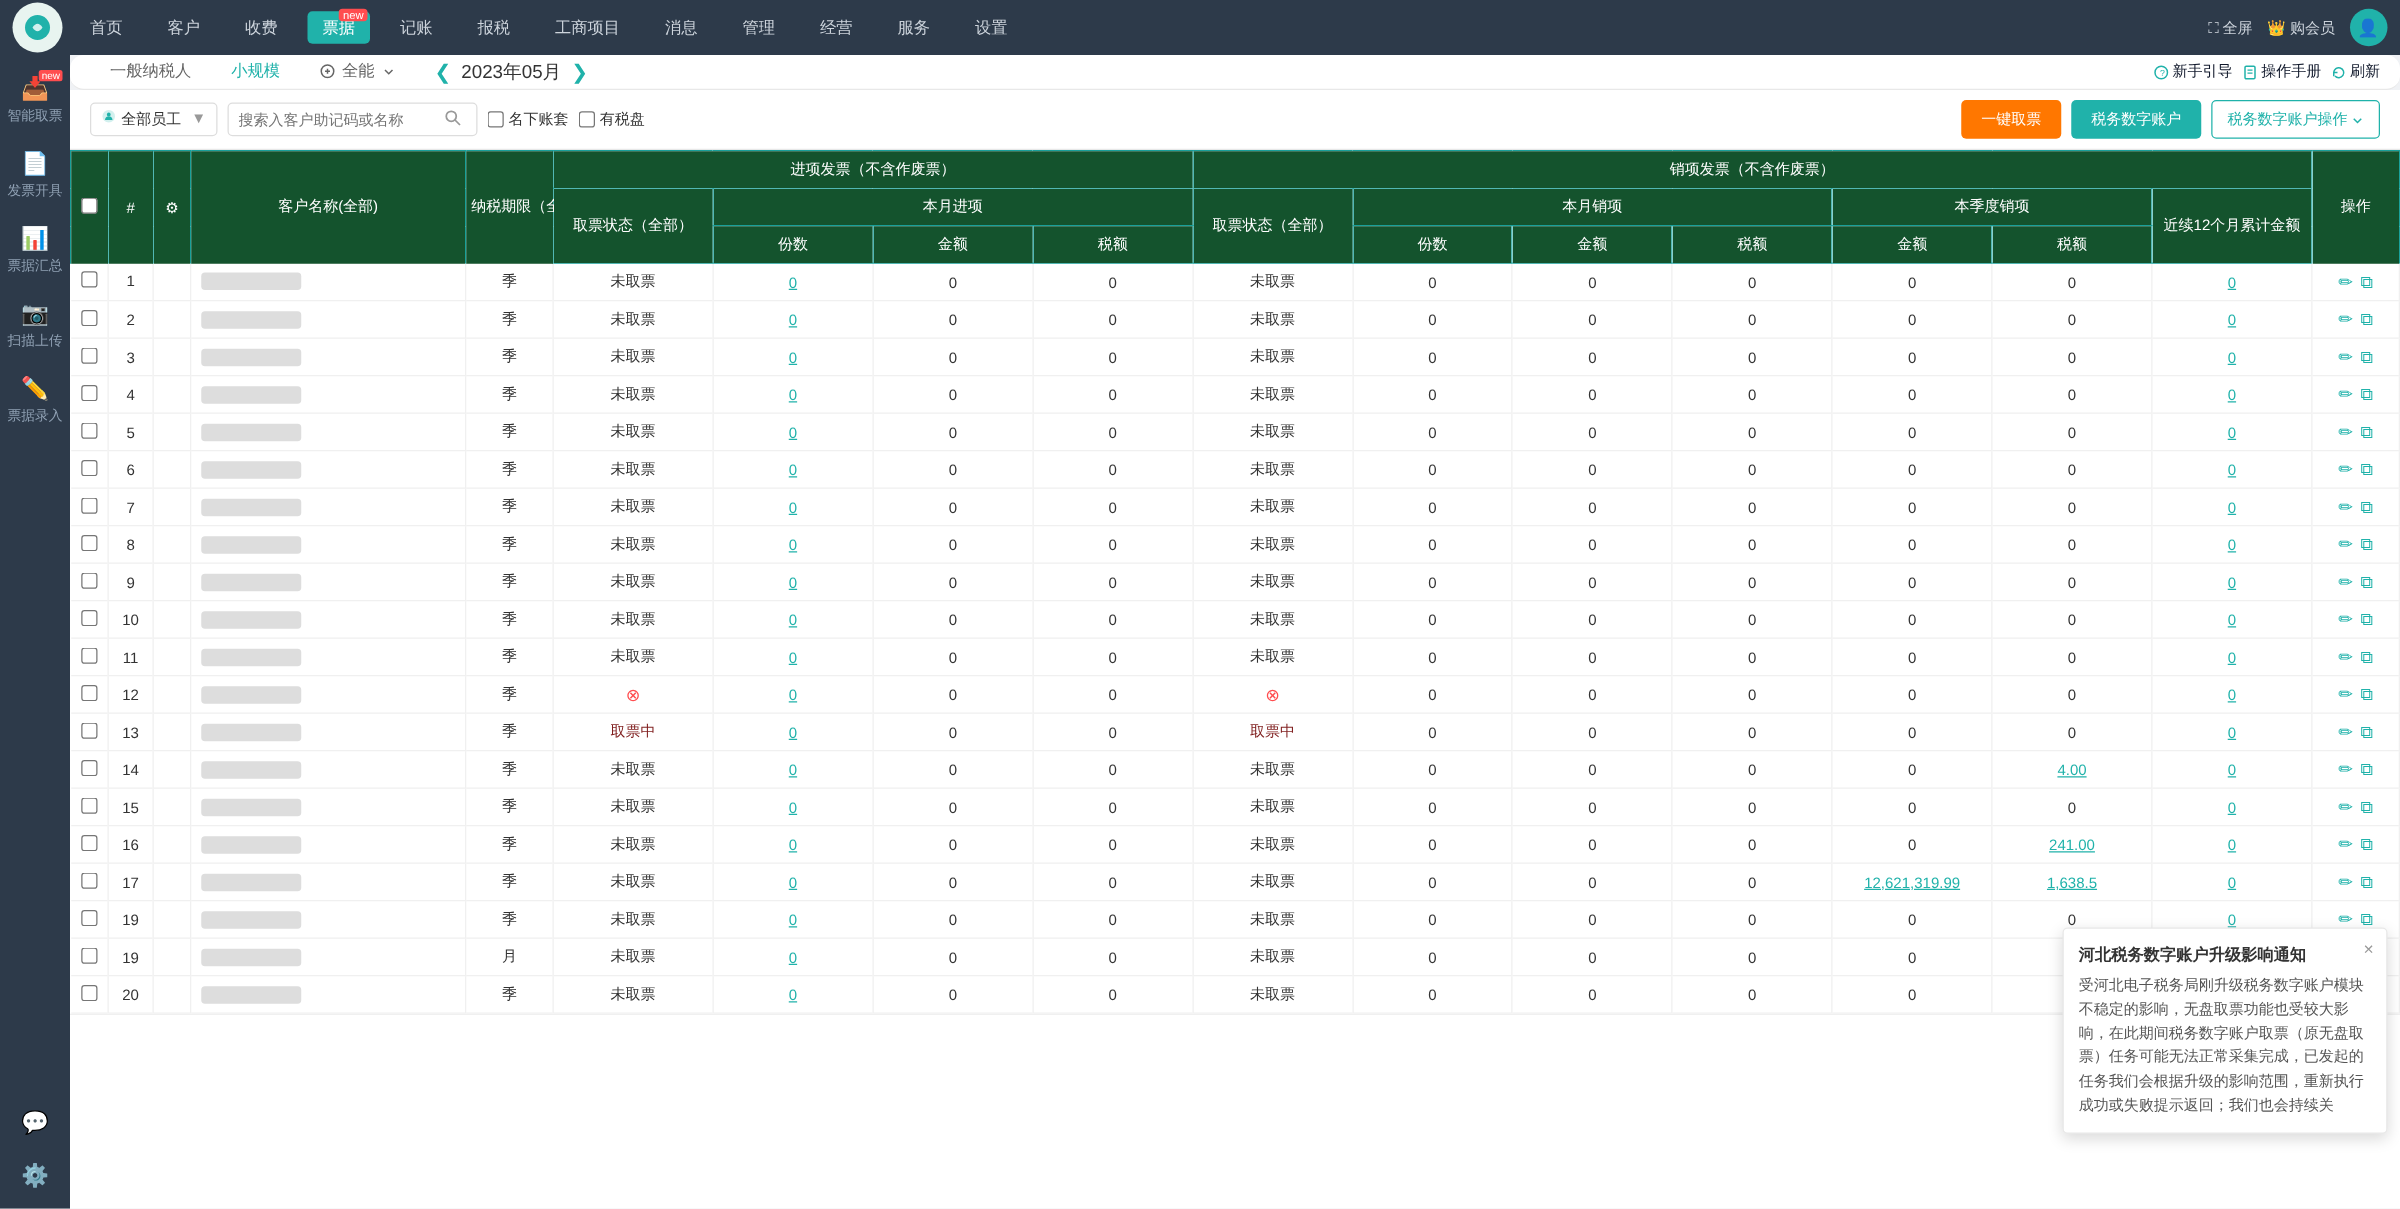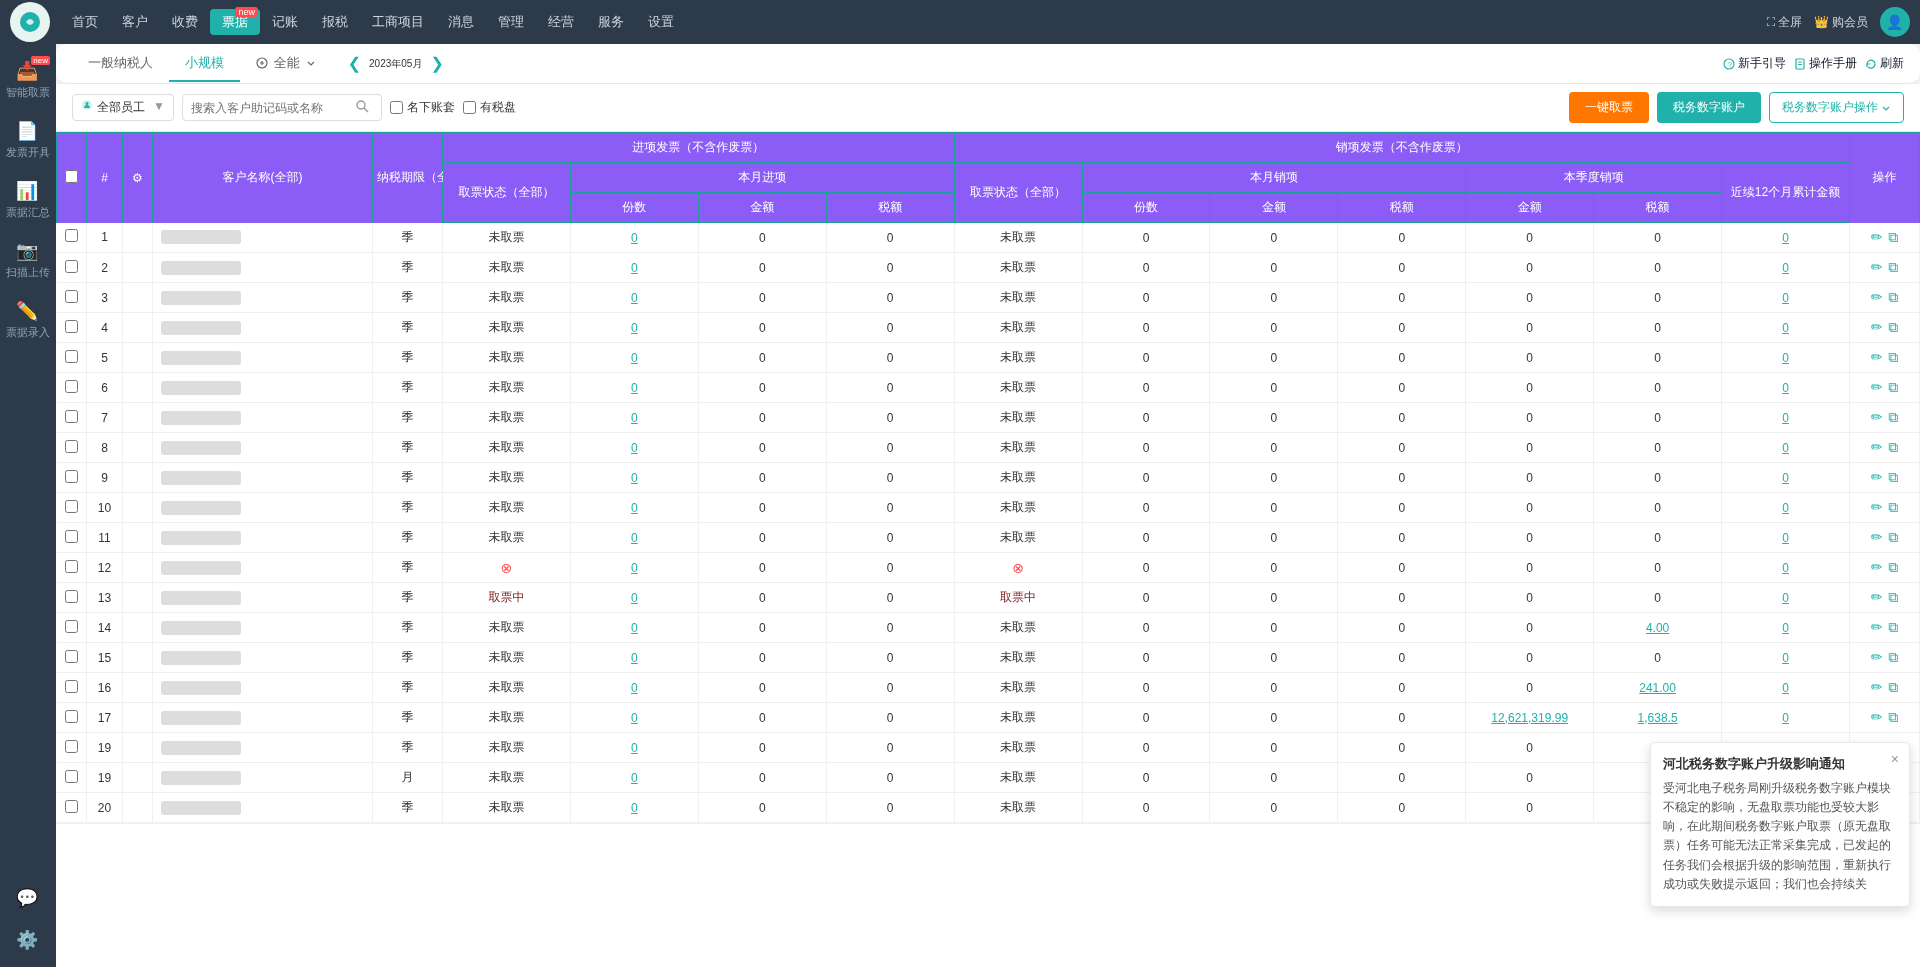--- a/index.html
+++ b/index.html
@@ -2,66 +2,66 @@
 <html><head>
   <meta charset="utf-8">
   <style>
     * { margin: 0; padding: 0; box-sizing: border-box; }
     body { font-family: 'Microsoft YaHei', Arial, sans-serif; font-size: 12px; background: #f0f2f5; color: #333; width: 1920px; min-height: 967px; overflow-x: hidden; }
 
     
     .top-nav { background: #2d3a4a; height: 44px; display: flex; align-items: center; padding: 0 10px; position: relative; }
     .top-nav .logo { width: 40px; height: 40px; background: #e8f4f0; border-radius: 50%; display: flex; align-items: center; justify-content: center; margin-right: 10px; }
     .top-nav .logo svg { width: 24px; height: 24px; }
-    .nav-items { display: flex; align-items: center; gap: 0; flex: 1; }
+    .nav-items { display: flex; align-items: center; gap: 12px; flex: 1; }
     .nav-item { color: #cdd4dc; padding: 4px 12px; cursor: pointer; font-size: 13px; border-radius: 4px; position: relative; white-space: nowrap; }
     .nav-item.active { background: #20b2aa; color: #fff; }
     .nav-item .new-badge { background: #ff4d4f; color: #fff; font-size: 9px; padding: 0 3px; border-radius: 3px; position: absolute; top: -2px; right: 2px; }
     .top-nav-right { display: flex; align-items: center; gap: 12px; color: #cdd4dc; font-size: 12px; }
     .top-nav-right span { cursor: pointer; display: flex; align-items: center; gap: 3px; }
     .top-nav-right .avatar { width: 30px; height: 30px; background: #20b2aa; border-radius: 50%; display: flex; align-items: center; justify-content: center; color: #fff; font-size: 14px; cursor: pointer; }
 
     
     .layout { display: flex; height: calc(967px - 44px); }
     .sidebar { width: 56px; background: #2d3a4a; display: flex; flex-direction: column; align-items: center; padding: 8px 0; gap: 4px; }
     .sidebar-item { width: 52px; display: flex; flex-direction: column; align-items: center; padding: 8px 4px; cursor: pointer; color: #8fa0b3; font-size: 11px; gap: 3px; border-radius: 4px; }
     .sidebar-item .icon { font-size: 18px; }
     .sidebar-item.has-new { position: relative; }
     .sidebar-item .s-new-badge { background: #ff4d4f; color: #fff; font-size: 8px; padding: 0 2px; border-radius: 2px; position: absolute; top: 4px; right: 4px; }
 
     
     .main { flex: 1; display: flex; flex-direction: column; background: #f0f2f5; overflow: hidden; }
 
     
-    .sub-tabs { background: #fff; border-bottom: 1px solid #e8e8e8; display: flex; align-items: center; padding: 0 16px; height: 40px; gap: 0; border-radius: 11px; }
+    .sub-tabs { background: #fff; border-bottom: 1px solid #e8e8e8; display: flex; align-items: center; padding: 0 16px; height: 28px; gap: 0; border-radius: 11px; }
     .sub-tab { padding: 8px 16px; cursor: pointer; color: #666; font-size: 13px; border-bottom: 2px solid transparent; display: flex; align-items: center; gap: 4px; }
     .sub-tab.active { color: #20b2aa; border-bottom: 2px solid #20b2aa; font-weight: 500; }
     .sub-tabs-right { margin-left: auto; display: flex; align-items: center; gap: 8px; color: #0f172a; font-size: 12px; }
     .sub-tabs-right span { cursor: pointer; display: flex; align-items: center; gap: 3px; }
     .period-nav { display: flex; align-items: center; gap: 8px; margin-left: 16px; }
-    .period-nav .period-text { font-size: 10px; font-weight: 500; color: #333; }
+    .period-nav .period-text { font-size: 15px; font-weight: 500; color: #333; }
     .period-nav .nav-arrow { color: #20b2aa; cursor: pointer; font-size: 16px; }
 
     
     .filter-bar { background: #fff; padding: 8px 16px; display: flex; align-items: center; gap: 8px; border-bottom: 1px solid #e8e8e8; }
     .filter-select { border: 1px solid #ddd; border-radius: 4px; padding: 4px 8px; font-size: 12px; color: #333; display: flex; align-items: flex-start; gap: 4px; cursor: pointer; background: #fff; min-width: 90px; }
     .filter-select .arrow { color: #999; margin-left: 4px; }
     .search-box { border: 1px solid #ddd; border-radius: 4px; padding: 4px 8px; font-size: 12px; display: flex; align-items: center; gap: 4px; background: #fff; min-width: 200px; }
     .search-box input { border: none; outline: none; font-size: 12px; width: 160px; }
     .search-btn { background: none; border: none; cursor: pointer; color: #999; }
     .checkbox-label { display: flex; align-items: center; gap: 4px; font-size: 12px; color: #333; cursor: pointer; }
     .filter-bar-right { margin-left: auto; display: flex; gap: 8px; }
     .btn-orange { background: #ff7700; color: #fff; border: none; border-radius: 4px; padding: 6px 16px; font-size: 12px; cursor: pointer; white-space: nowrap; margin-left: 12px; }
     .btn-teal { background: #20b2aa; color: #fff; border: none; border-radius: 4px; padding: 6px 16px; font-size: 12px; cursor: pointer; white-space: nowrap; }
     .btn-outline-teal { background: #fff; color: #20b2aa; border: 1px solid #20b2aa; border-radius: 4px; padding: 6px 12px; font-size: 12px; cursor: pointer; white-space: nowrap; display: flex; align-items: center; gap: 3px; }
 
     
     .table-container { flex: 1; overflow: auto; background: #fff; margin: 0; }
     table { width: 100%; border-collapse: collapse; table-layout: fixed; }
-    thead tr th { background: #8b5cf6; color: #fff; font-size: 12px; font-weight: normal; padding: 6px 4px; text-align: center; border: 1px solid #19a09a; white-space: nowrap; position: sticky; top: 0; z-index: 10; }
+    thead tr th { background: #14532d; color: #fff; font-size: 12px; font-weight: normal; padding: 6px 4px; text-align: center; border: 1px solid #19a09a; white-space: nowrap; position: sticky; top: 0; z-index: 10; }
     thead tr:first-child th { border-bottom: none; }
     thead tr:last-child th { border-top: none; }
     tbody tr { border-bottom: 1px solid #f0f0f0; }
     tbody tr td { padding: 6px 4px; text-align: center; font-size: 12px; color: #333; border-right: 1px solid #f0f0f0; white-space: nowrap; overflow: hidden; text-overflow: ellipsis; }
     td.customer-name { text-align: left; padding-left: 8px; }
     .blurred { color: transparent; text-shadow: 0 0 6px #aaa; background: #ddd; border-radius: 3px; display: inline-block; min-width: 80px; height: 14px; }
     .status-normal { color: #333; font-size: 12px; }
     .status-error { color: #ff4d4f; font-size: 14px; }
     .status-processing { color: #7f1d1d; font-size: 12px; }
     .action-icons { display: flex; justify-content: center; gap: 6px; }

